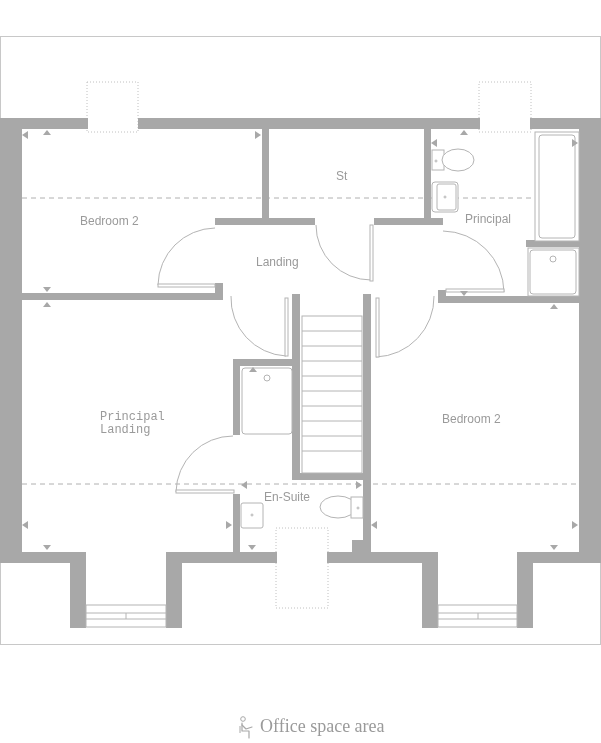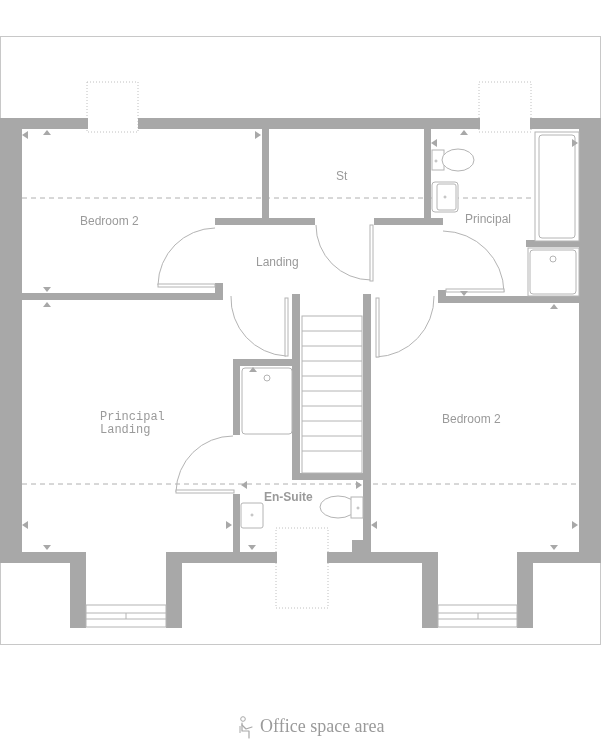--- a/index.html
+++ b/index.html
@@ -192,21 +192,21 @@
 
 <div class="label" style="left:80px; top:215px;">Bedroom 2</div>
 <div class="label" style="left:336px; top:170px;">St</div>
 <div class="label" style="left:465px; top:213px;">Principal</div>
 <div class="label" style="left:256px; top:256px;">Landing</div>
 <div class="label" style="left:100px; top:411px; width:60px;font-family:Liberation Mono, monospace;">
   <div>Principal</div>
   <div>Landing</div>
 </div>
 <div class="label" style="left:442px; top:413px;">Bedroom 2</div>
-<div class="label" style="left:264px; top:491px;font-weight:bold;">En-Suite</div>
+<div class="label" style="left:264px; top:491px;">En-Suite</div>
 
 <div class="legend">
   <span>
     <svg width="18" height="24" viewBox="0 0 18 24">
       <circle cx="5" cy="3" r="2.3" fill="none" stroke="#a8a8a8" stroke-width="1"></circle>
       <path d="M4 7 L4 15 L11 15 L11 22" fill="none" stroke="#a8a8a8" stroke-width="1.2" stroke-linecap="round" stroke-linejoin="round"></path>
       <path d="M4 9 L8 13 L14 11" fill="none" stroke="#a8a8a8" stroke-width="1.2" stroke-linecap="round" stroke-linejoin="round"></path>
       <path d="M2 10 L2 17" fill="none" stroke="#a8a8a8" stroke-width="1"></path>
     </svg>
   </span>

